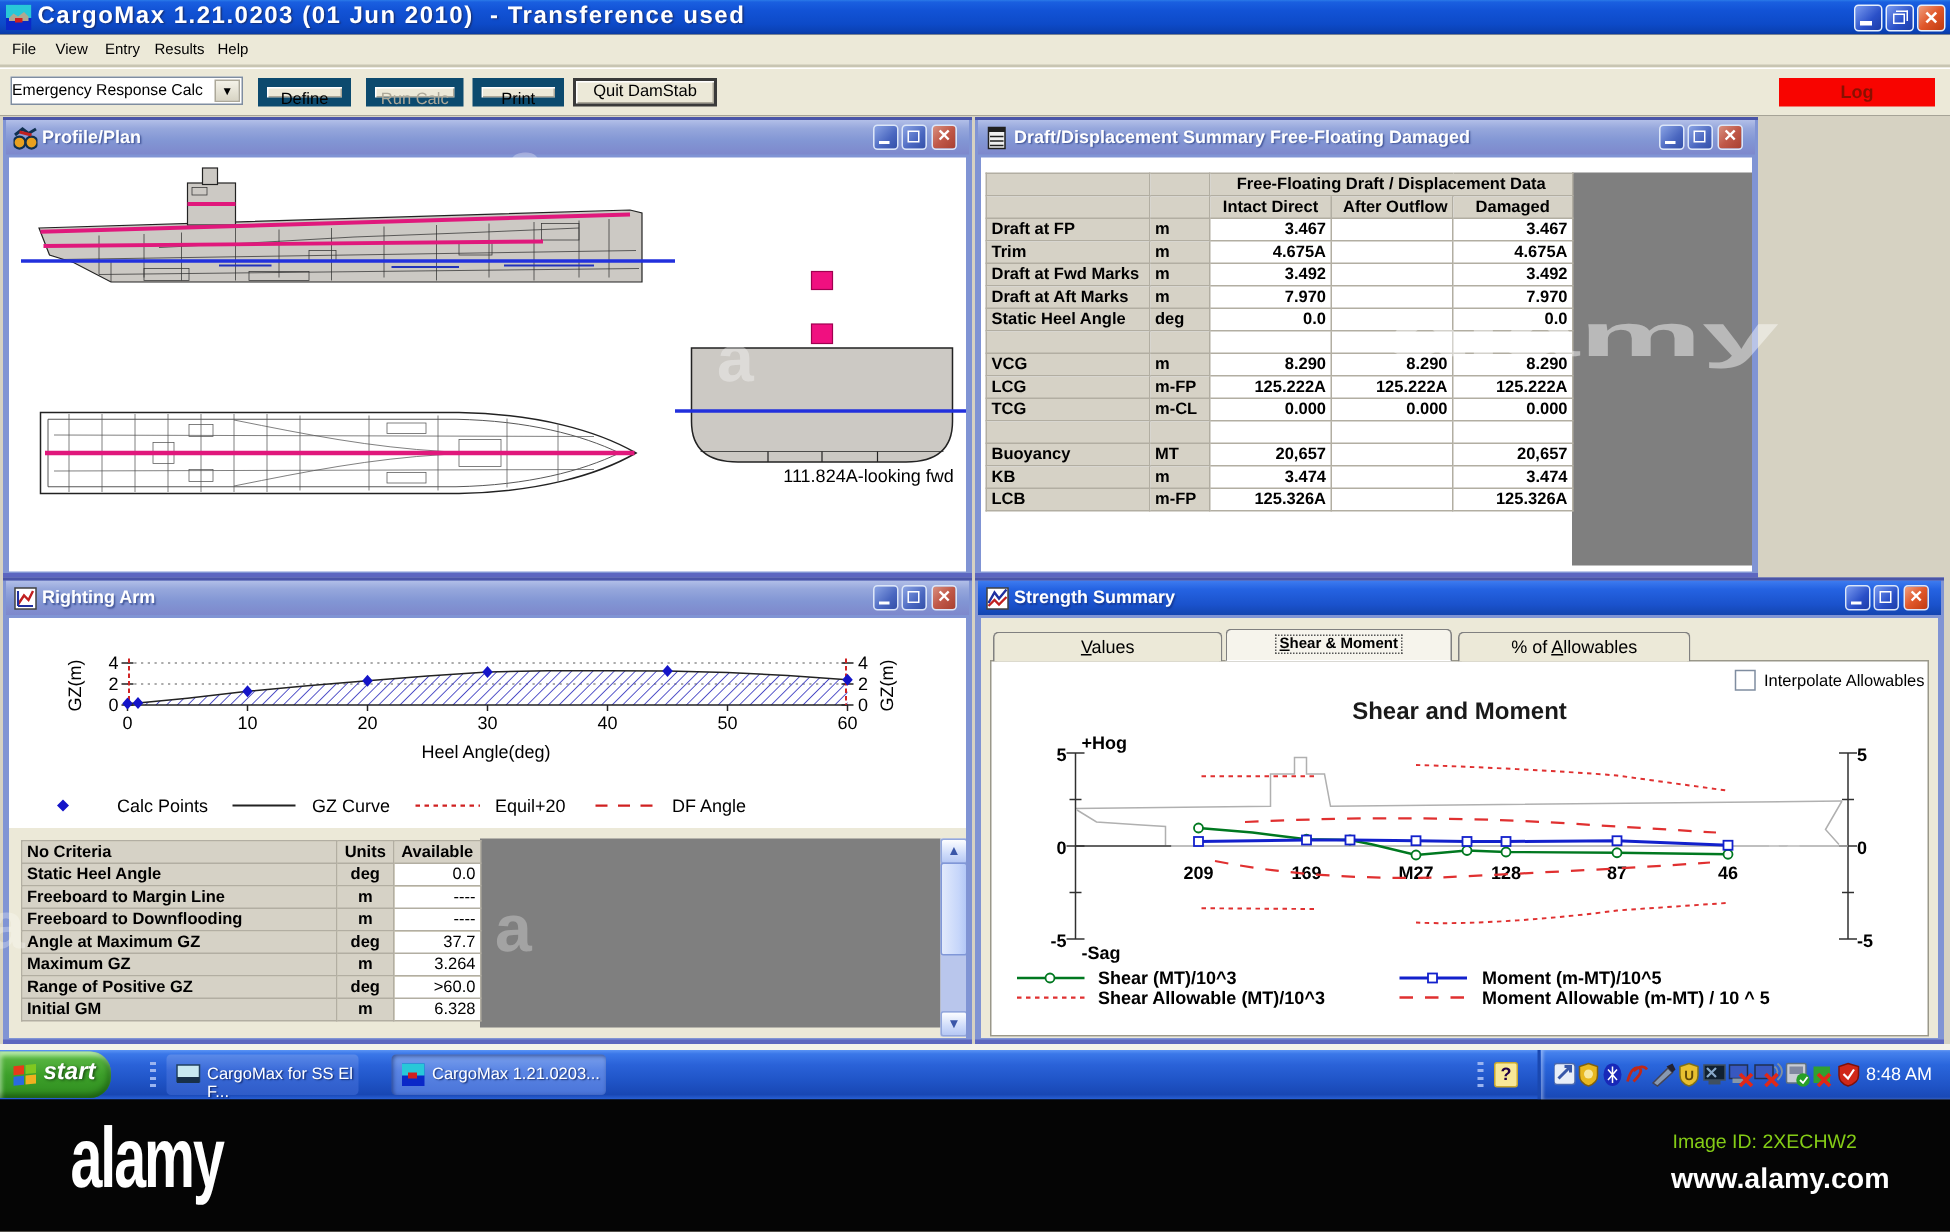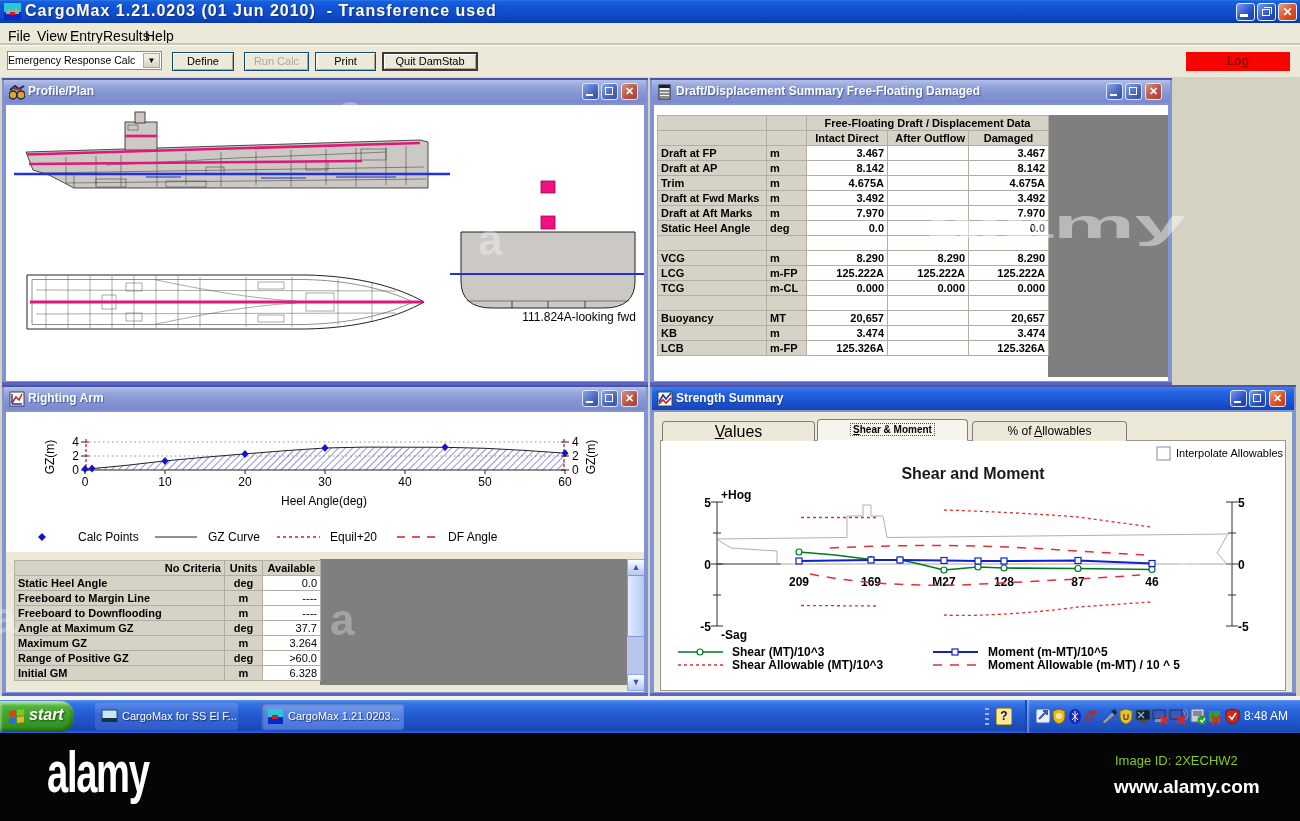--- a/index.html
+++ b/index.html
@@ -8,24 +8,24 @@
 #screen{position:absolute;left:0;top:0;width:1300px;height:821px}
 
 #titlebar{position:absolute;left:0;top:0;width:1300px;height:23px;
  background:linear-gradient(180deg,#2a7ae8 0%,#1a5fe0 6%,#1253d6 30%,#0d4ac8 70%,#0a41b4 92%,#0939a0 100%);}
 #titlebar .ttext{position:absolute;left:25px;top:2px;color:#fff;font-weight:bold;font-size:16px;letter-spacing:1px;text-shadow:1px 1px 1px #16327c;}
 .wbtn{position:absolute;top:3px;width:19px;height:18px;border-radius:3px;border:1px solid #e8f0fc;font-size:11px;color:#fff;text-align:center;line-height:16px;font-weight:bold}
 .wbtn.b1{background:linear-gradient(135deg,#7a9bf0,#2a50c8 60%,#1c3da8)}
 .wbtn.bx{background:linear-gradient(135deg,#f0a080,#e0572a 50%,#c03a10)}
 
 #menubar{position:absolute;left:0;top:23px;width:1300px;height:22px;background:#ece9d8;border-bottom:1px solid #d8d4c0}
-#menubar span{position:absolute;top:5px;font-size:14px;color:#000}
+#menubar span{position:absolute;top:5px;font-size:10px;color:#000}
 
 #toolbar{position:absolute;left:0;top:45px;width:1300px;height:32px;background:#ece9d8;border-top:1px solid #fff;box-shadow:0 -2px 0 #c8c5b2}
-.tbtn{position:absolute;top:6px;height:19px;background:#ece9d8;border:1px solid #0c4a6e;border-radius:0;font-size:11px;color:#000;text-align:center;line-height:17px;box-shadow:inset 1px 1px 0 #fff, inset -1px -1px 0 #aca899}
+.tbtn{position:absolute;top:6px;height:19px;background:#ece9d8;border:6px solid #0c4a6e;border-radius:0;font-size:11px;color:#000;text-align:center;line-height:17px;box-shadow:inset 1px 1px 0 #fff, inset -1px -1px 0 #aca899}
 #combo{position:absolute;left:7px;top:5px;width:155px;height:19px;background:#fff;border:1px solid #7f8da0;font-size:10.5px;line-height:17px;padding-left:0;color:#000}
 #comboarrow{position:absolute;right:1px;top:1px;width:17px;height:15px;background:linear-gradient(180deg,#f4f2e8,#d8d4c4);border:1px solid #aca899;text-align:center;font-size:8px;line-height:14px;color:#000}
 #logbtn{position:absolute;left:1186px;top:6px;width:104px;height:19px;background:#f80400;color:#8a1000;font-size:12px;font-weight:bold;text-align:center;line-height:19px}
 
 #mdi{position:absolute;left:0;top:77px;width:1300px;height:623px;background:#d6d2c2}
 #mdi .bstrip{position:absolute;left:0;top:619px;width:1300px;height:4px;background:#f4f2ea}
 
 .win{position:absolute;background:#8094d4}
 .win::before{content:"";position:absolute;left:0;top:0;right:0;height:2px;background:#4a55a8;z-index:3}
 .win::after{content:"";position:absolute;left:0;bottom:0;right:0;height:3px;background:#5c66c0;z-index:3}
@@ -62,21 +62,21 @@
 .sb .ar{position:absolute;left:0;width:18px;height:17px;background:linear-gradient(180deg,#fdfeff,#cfdcfa 60%,#b6c8f4);border:1px solid #93a7dc;border-radius:2px;color:#3a56a8;font-size:9px;text-align:center;line-height:15px}
 .sb .th{position:absolute;left:0;width:18px;background:linear-gradient(90deg,#e2eafc,#c6d6fa 70%,#b4c8f6);border:1px solid #8097d8;border-radius:2px}
 
 #taskbar{position:absolute;left:0;top:700px;width:1300px;height:33px;
  background:linear-gradient(180deg,#5a93f4 0%,#3a77e8 8%,#2a62d8 30%,#2055c8 60%,#1847b4 90%,#2a62d8 100%)}
 #startbtn{position:absolute;left:0;top:1px;width:74px;height:31px;border-radius:0 14px 14px 0;
  background:linear-gradient(180deg,#8fd87a 0%,#55b23e 18%,#3da02a 50%,#339222 85%,#2a7a1a 100%);
  box-shadow:inset -2px -2px 4px rgba(0,40,0,.4), inset 1px 2px 3px rgba(220,255,210,.7)}
 #startbtn .stext{position:absolute;left:29px;top:5px;color:#fff;font-size:16px;font-weight:bold;font-style:italic;text-shadow:1px 1px 2px #1a4a12}
 .taskitem{position:absolute;top:3px;height:27px;border-radius:3px;color:#fff;font-size:11px}
-#ti1{left:95px;width:143px;background:linear-gradient(180deg,#5b8ae8,#3a6ad8 40%,#2f5cc8)}
+#ti1{left:111px;width:128px;background:linear-gradient(180deg,#5b8ae8,#3a6ad8 40%,#2f5cc8)}
 #ti2{left:261px;width:143px;background:linear-gradient(180deg,#7aa0ec,#5a85e4 40%,#4a74d8);box-shadow:inset 1px 1px 3px rgba(10,30,90,.6)}
 .taskitem .titext{position:absolute;left:27px;top:7px;text-shadow:1px 1px 1px rgba(10,30,90,.8)}
 #tray{position:absolute;left:1025px;top:0;width:275px;height:33px;background:linear-gradient(180deg,#4a86f0 0%,#2a66dc 30%,#2055c8 70%,#1847b4 100%);border-left:2px solid #1a48b0;box-shadow:inset 2px 0 2px rgba(255,255,255,.35)}
 #clock{position:absolute;right:12px;top:9px;color:#fff;font-size:12px}
 
 #blackbar{position:absolute;left:0;top:733px;width:1300px;height:88px;background:#050505}
 #alamylogo{position:absolute;left:47px;top:6px;color:#fff;font-size:57px;font-weight:bold;letter-spacing:-2px;transform:scaleX(.67);transform-origin:0 0}
 #imgid{position:absolute;left:1115px;top:20px;color:#84cc16;font-size:13px}
 #imgurl{position:absolute;left:1114px;top:43px;color:#fff;font-size:19px;font-weight:bold}
 
@@ -266,27 +266,20 @@
                 <td class="lab" style="text-align:center">Intact Direct</td>
                 <td class="lab" style="text-align:right">After Outflow</td>
                 <td class="lab" style="text-align:center">Damaged</td>
               </tr>
           <tr>
                 <td class="lab">Draft at FP</td>
                 <td class="lab">m</td>
                 <td class="val">3.467</td>
                 <td class="val"></td>
                 <td class="val">3.467</td>
-              </tr>
-          <tr>
-                <td class="lab">Draft at AP</td>
-                <td class="lab">m</td>
-                <td class="val">8.142</td>
-                <td class="val"></td>
-                <td class="val">8.142</td>
               </tr>
           <tr>
                 <td class="lab">Trim</td>
                 <td class="lab">m</td>
                 <td class="val">4.675A</td>
                 <td class="val"></td>
                 <td class="val">4.675A</td>
               </tr>
           <tr>
                 <td class="lab">Draft at Fwd Marks</td>
@@ -461,21 +454,21 @@
         </svg>
         <div id="ragray"></div>
         <table id="ratable">
           <colgroup>
               <col style="width:210px">
               <col style="width:38px">
               <col style="width:58px">
             </colgroup>
           <tbody>
               <tr>
-                <td class="lab" style="text-align:right">No Criteria</td>
+                <td class="lab" style="text-align:left">No Criteria</td>
                 <td class="lab" style="text-align:center">Units</td>
                 <td class="lab" style="text-align:center">Available</td>
               </tr>
           <tr>
                 <td class="lab">Static Heel Angle</td>
                 <td class="lab" style="text-align:center">deg</td>
                 <td class="val">0.0</td>
               </tr>
           <tr>
                 <td class="lab">Freeboard to Margin Line</td>
@@ -528,21 +521,21 @@
         <div class="cbtn c1" style="right:47px">
             <span style="position:absolute;left:3px;bottom:3px;width:7px;height:2px;background:#fff"></span>
           </div>
         <div class="cbtn c1" style="right:28px">
             <span style="position:absolute;left:3px;top:3px;width:8px;height:8px;border:1px solid #fff"></span>
           </div>
         <div class="cbtn cx" style="right:8px;font-size:11px">✕</div>
       </div>
       <div class="client" id="ssclient" style="background:#ece9d8">
         <div style="position:absolute;left:6px;top:28px;width:626px;height:251px;background:#fff;border:1px solid #9a988a"></div>
-        <div class="tab" style="position:absolute;left:8px;top:9px;width:153px;height:20px;background:#ece9d8;border:1px solid #808080;border-bottom:none;border-radius:4px 4px 0 0;text-align:center;font-size:16px;line-height:19px"><u>V</u>alues</div>
+        <div class="tab" style="position:absolute;left:8px;top:9px;width:153px;height:20px;background:#ece9d8;border:1px solid #808080;border-bottom:none;border-radius:4px 4px 0 0;text-align:center;font-size:12px;line-height:19px"><u>V</u>alues</div>
         <div class="tab" style="position:absolute;left:318px;top:9px;width:155px;height:20px;background:#ece9d8;border:1px solid #808080;border-bottom:none;border-radius:4px 4px 0 0;text-align:center;font-size:12px;line-height:19px">% of <u>A</u>llowables</div>
         <div class="tab" style="position:absolute;left:163px;top:7px;width:151px;height:22px;background:#f6f4ec;border:1px solid #808080;border-bottom:1px solid #fff;border-radius:4px 4px 0 0;text-align:center;font-size:10px;font-weight:bold;line-height:20px;z-index:2"><span style="outline:1px dotted #555;padding:0 2px"><u>S</u>hear &amp; Moment</span></div>
         <svg id="sssvg" style="position:absolute;left:7px;top:29px" width="625" height="249" viewBox="0 0 625 249">
 
           <rect x="496" y="6" width="13" height="13" fill="#fff" stroke="#7f8da0"></rect>
           <text x="515" y="16" font-size="11" fill="#000">Interpolate Allowables</text>
           <text x="312" y="38" font-size="16" font-weight="bold" fill="#1a1a1a" text-anchor="middle">Shear and Moment</text>
 
           <g stroke="#b0b0b0" stroke-width="1" fill="none">
             <path d="M56,98 L186,96.5 L186,75 L202,75 L202,64 L210,64 L210,75 L222,75 L226,96.5 L567,93"></path>

